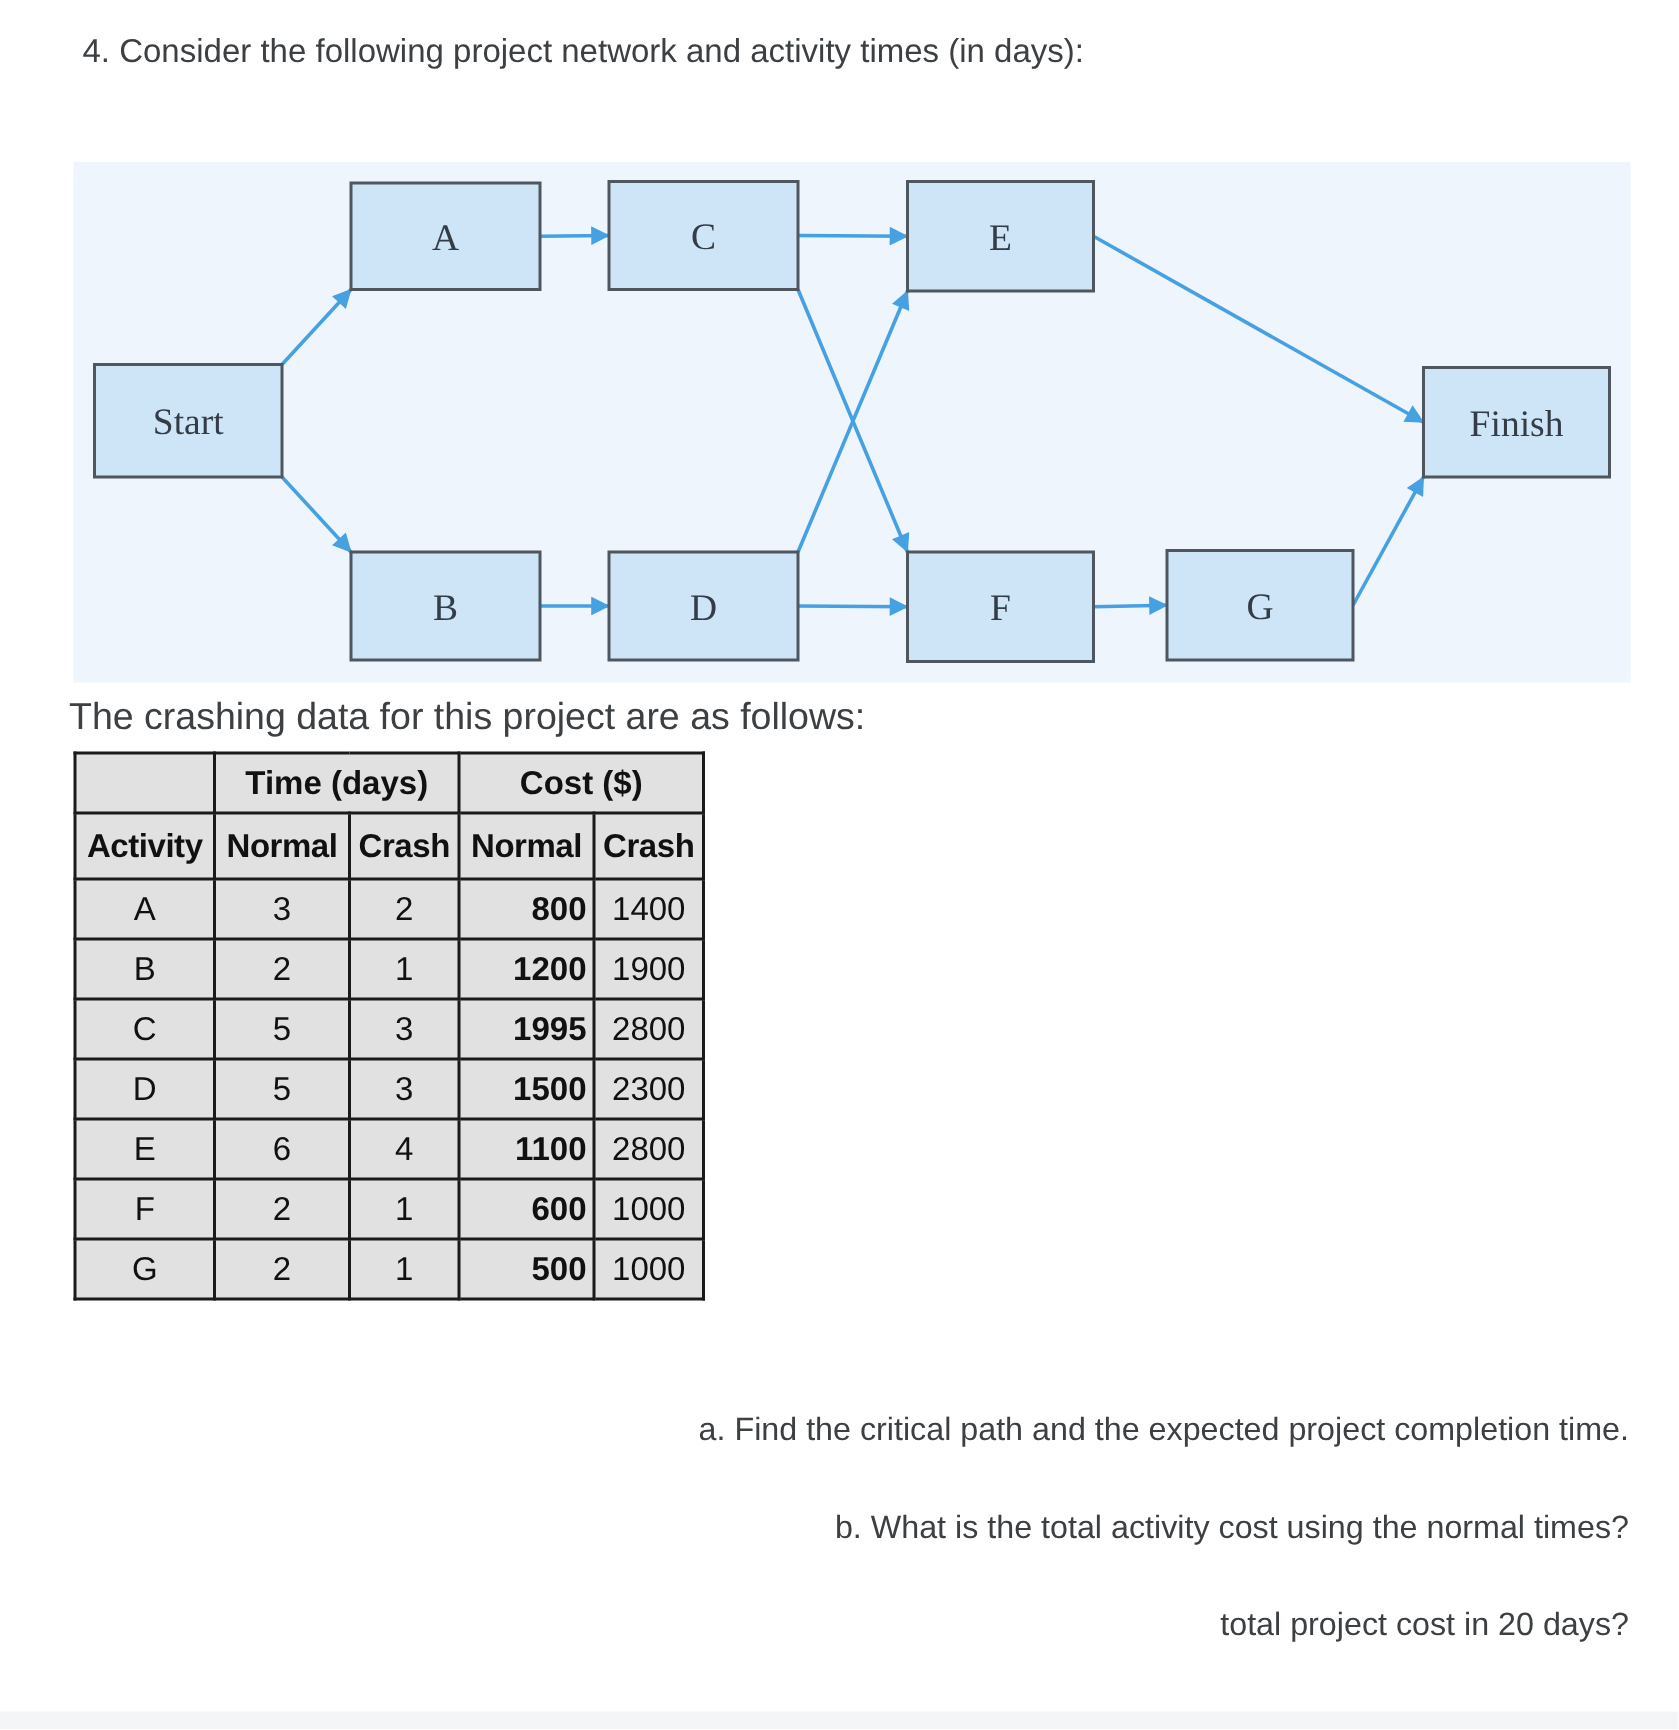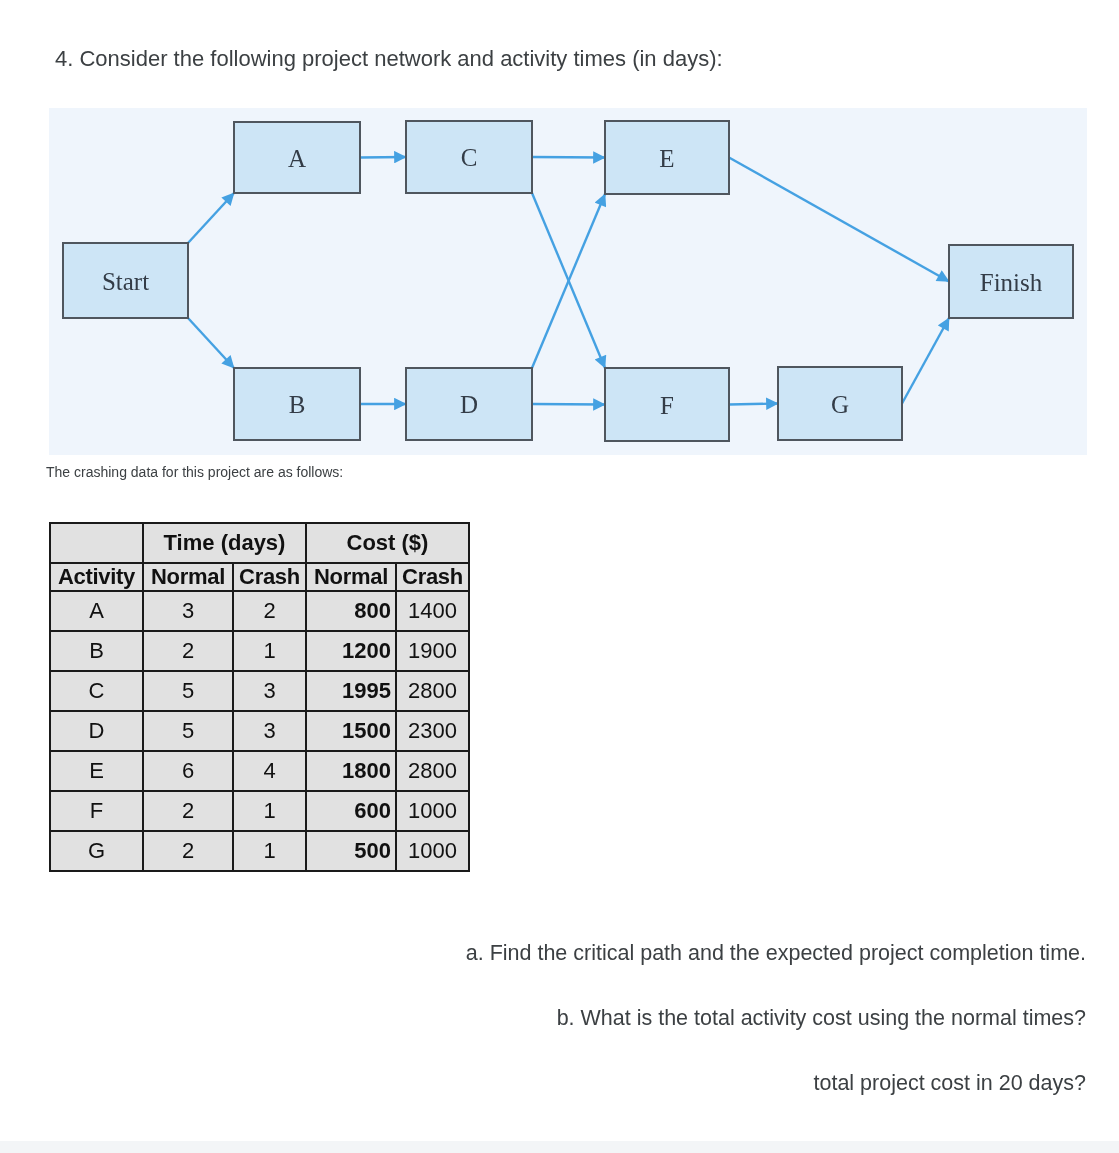--- a/index.html
+++ b/index.html
@@ -19,54 +19,54 @@
   body{font-family:"Liberation Sans",sans-serif;}
   .page{
     position:relative;
     width:1119px;
     height:1153px;
     background:#ffffff;
     overflow:hidden;
   }
   .page-title{
     position:absolute;
-    left:55px; top:46px;
+    left:55px; top:21px;
     font-size:22px;
     color:var(--text);
   }
   .network-panel{
     position:absolute;
     left:49px; top:108px;
     width:1038px; height:347px;
     background:var(--panel_bg);
   }
   .network-panel svg{display:block;}
   .intro-text{
     position:absolute;
     left:46px; top:464px;
-    font-size:14px;
+    font-size:25px;
     color:var(--text);
   }
   .crash-table{
     position:absolute;
-    left:49px; top:522px;
+    left:49px; top:501px;
     border-collapse:collapse;
     font-family:"Liberation Sans",sans-serif;
     font-size:22px;
     color:var(--table_text);
   }
   .crash-table th, .crash-table td{
     border:2px solid var(--table_border);
     background:var(--table_cell_bg);
     text-align:center;
     vertical-align:middle;
     padding:0 2px;
   }
   .crash-table thead tr:first-child th{height:40px;font-weight:bold;}
-  .crash-table thead tr:nth-child(2) th{height:28px;font-weight:bold;letter-spacing:-0.3px;}
+  .crash-table thead tr:nth-child(2) th{height:44px;font-weight:bold;letter-spacing:-0.3px;}
   .crash-table tbody td{height:40px;}
   .crash-table tbody td:nth-child(4){text-align:right;padding-right:4px;font-weight:bold;}
   .col-activity{width:93px;}
   .col-tnormal{width:90px;}
   .col-tcrash{width:73px;}
   .col-cnormal{width:90px;}
   .col-ccrash{width:73px;}
   .questions{
     position:absolute;
     left:46px; top:931px;
@@ -201,21 +201,21 @@
           <td>D</td>
           <td>5</td>
           <td>3</td>
           <td>1500</td>
           <td>2300</td>
         </tr>
         <tr>
           <td>E</td>
           <td>6</td>
           <td>4</td>
-          <td>1800</td>
+          <td>1100</td>
           <td>2800</td>
         </tr>
         <tr>
           <td>F</td>
           <td>2</td>
           <td>1</td>
           <td>600</td>
           <td>1000</td>
         </tr>
         <tr>

